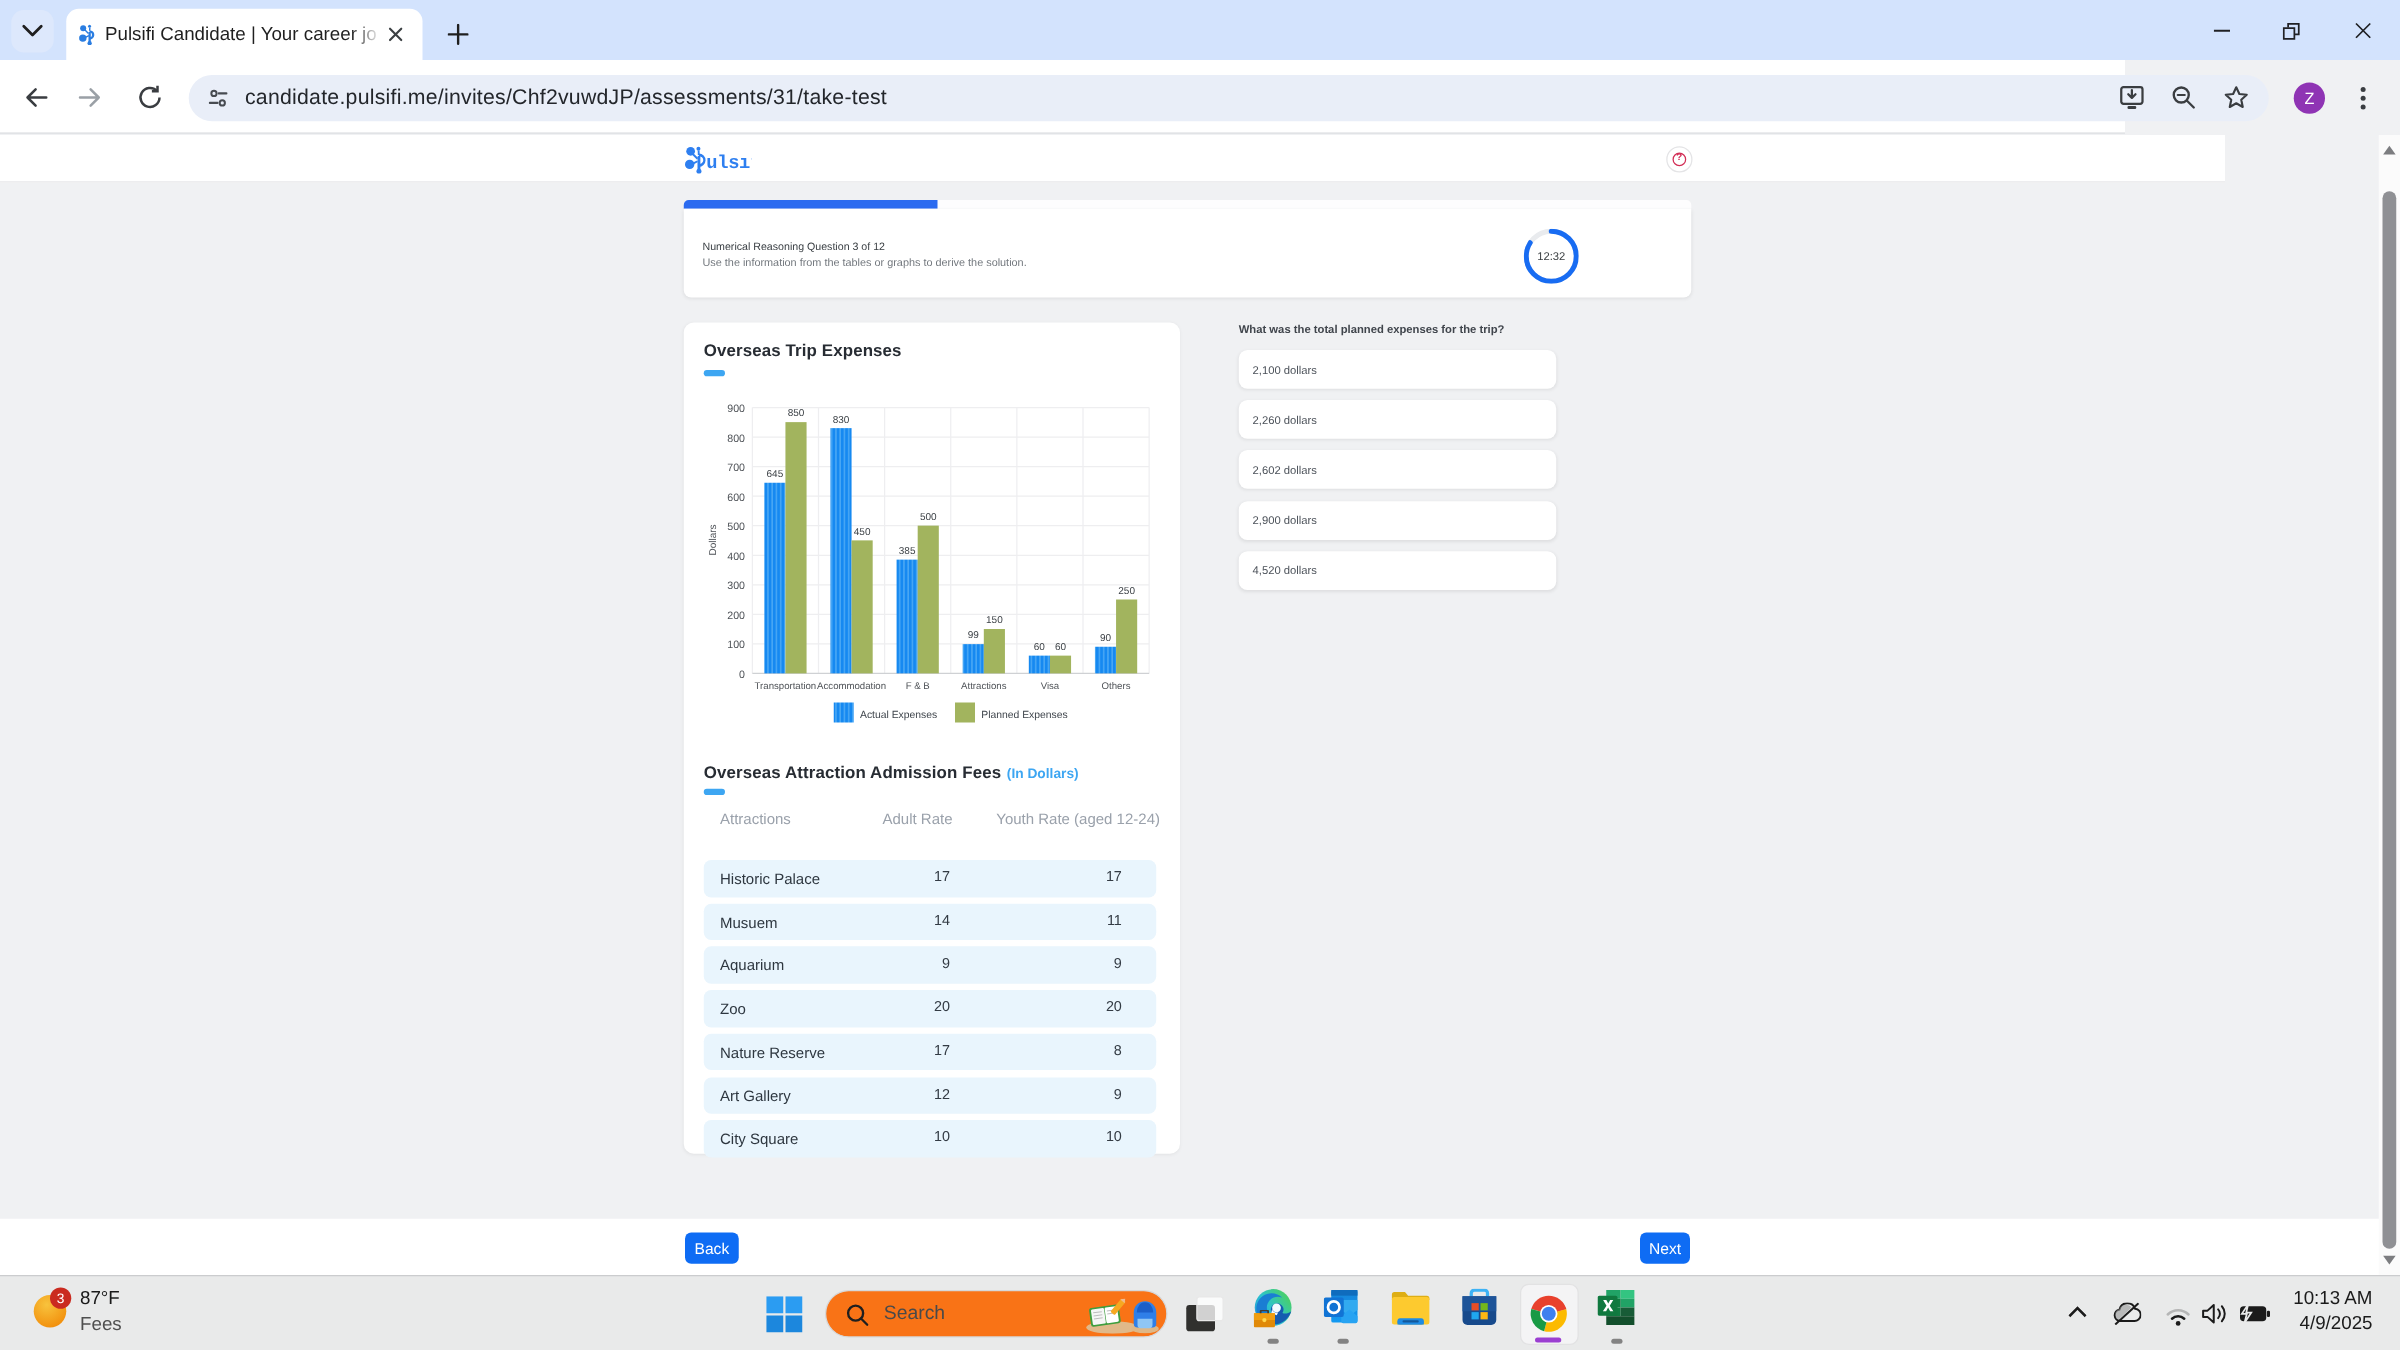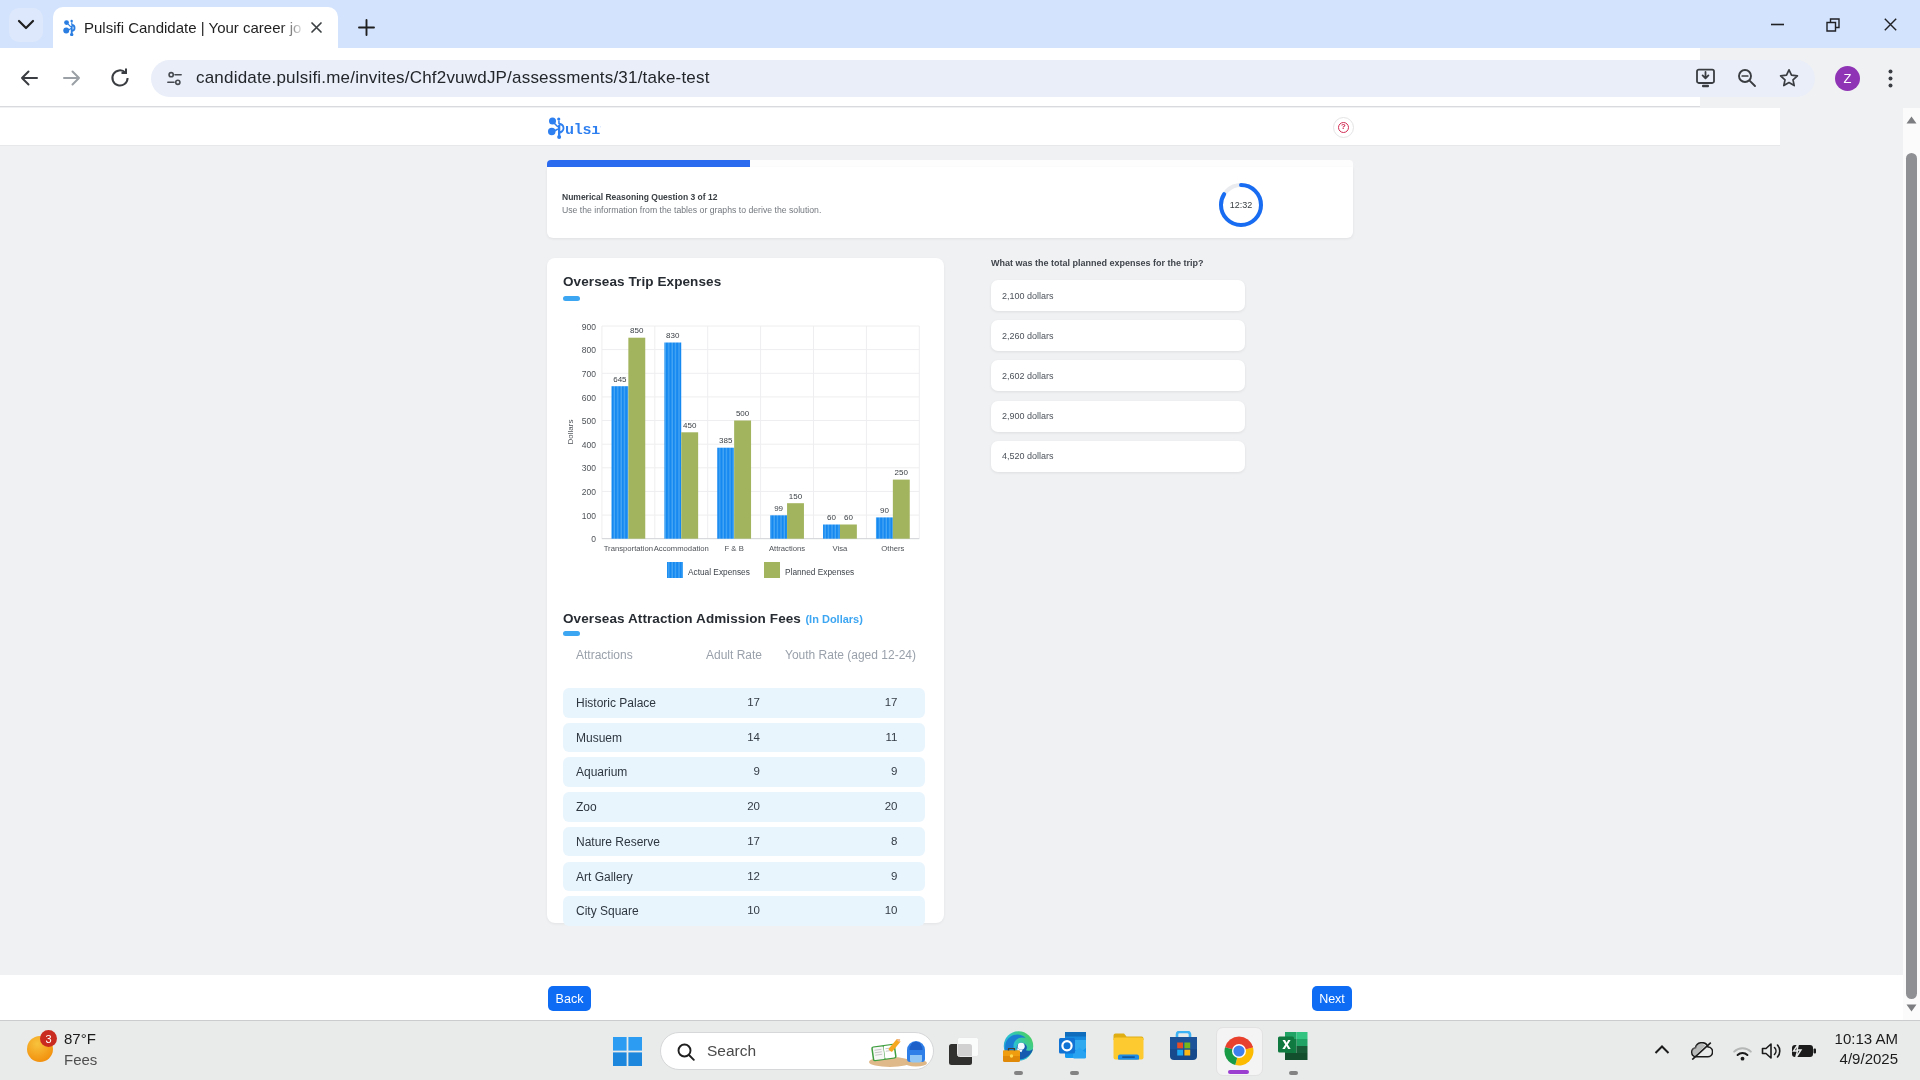--- a/index.html
+++ b/index.html
@@ -139,21 +139,21 @@
           </g>
         <text x="34" y="36" font-size="30" font-weight="bold" fill="#2e7ff0" letter-spacing="-0.5">ulsıfı</text>
       </svg>
       <div class="abs" style="left:1333px;top:9px;width:21px;height:21px;border-radius:50%;border:1px solid #e4e4e6;"></div>
       <div class="abs" style="left:1338px;top:14px;width:11px;height:11px;border-radius:50%;border:1.4px solid #d22d55;color:#d22d55;font-size:8px;font-weight:bold;text-align:center;line-height:8.5px;">?</div>
     </div>
     <div id="progress">
         <div id="progressfill"></div>
       </div>
     <div id="qcard">
-      <div class="abs" style="left:15px;top:24.5px;font-size:8.5px;font-weight:bold;color:#3b4045;text-align:center;">Numerical Reasoning Question 3 of 12</div>
+      <div class="abs" style="left:15px;top:24.5px;font-size:8.5px;font-weight:normal;color:#3b4045;text-align:center;">Numerical Reasoning Question 3 of 12</div>
       <div class="abs" style="left:15px;top:37.5px;font-size:8.7px;color:#73787e;">Use the information from the tables or graphs to derive the solution.</div>
       <svg class="abs" style="left:672px;top:16px" width="44" height="44" viewBox="0 0 44 44">
         <circle cx="22" cy="22" r="20" fill="none" stroke="#e9ebee" stroke-width="4"></circle>
         <circle cx="22" cy="22" r="20" fill="none" stroke="#186cf2" stroke-width="4" stroke-dasharray="105.03 20.63" stroke-dashoffset="0" transform="rotate(-90 22 22)" stroke-linecap="round"></circle>
         <text x="22" y="25" font-size="9" fill="#3c4043" text-anchor="middle">12:32</text>
       </svg>
     </div>
     <div id="chartcard">
       <div class="abs" style="left:16px;top:13.5px"><span class="cardtitle">Overseas Trip Expenses</span></div>
       <div class="bluedash" style="left:16px;top:37.5px"></div>
@@ -222,21 +222,21 @@
         </g>
         <rect x="120" y="254" width="16" height="16" fill="url(#stripe)"></rect>
         <text x="141" y="266.5" font-size="8.3" fill="#3f454c">Actual Expenses</text>
         <rect x="217" y="254" width="16" height="16" fill="#a2b45e"></rect>
         <text x="238" y="266.5" font-size="8.3" fill="#3f454c">Planned Expenses</text>
       </svg>
       <div class="abs" style="left:16px;top:350.5px"><span class="cardtitle">Overseas Attraction Admission Fees</span> <span style="font-size:11px;font-weight:bold;color:#3da6f2;">(In Dollars)</span></div>
       <div class="bluedash" style="left:16px;top:373px"></div>
       <div class="abs" style="left:29px;top:390px;font-size:12px;color:#9aa1ab;">Attractions</div>
       <div class="abs" style="left:0;top:390px;width:215px;text-align:right;font-size:12px;color:#9aa1ab;">Adult Rate</div>
-      <div class="abs" style="left:0;top:390px;width:369px;text-align:right;font-size:12px;color:#9aa1ab;">Youth Rate (aged 12-24)</div>
+      <div class="abs" style="left:12px;top:390px;width:369px;text-align:right;font-size:12px;color:#9aa1ab;">Youth Rate (aged 12-24)</div>
       <div class="trow" style="top:410px">
           <div class="tname">Historic Palace</div>
           <div class="tnum1">17</div>
           <div class="tnum2">17</div>
         </div>
       <div class="trow" style="top:444.7px">
           <div class="tname">Musuem</div>
           <div class="tnum1">14</div>
           <div class="tnum2">11</div>
         </div>
@@ -294,21 +294,21 @@
 
     <svg class="abs" style="left:613px;top:16px" width="29" height="29" viewBox="0 0 29 29">
       <g>
           <rect x="0" y="0" width="13.6" height="13.6" fill="#2b9cf2"></rect>
           <rect x="15.4" y="0" width="13.6" height="13.6" fill="#2b9cf2"></rect>
           <rect x="0" y="15.4" width="13.6" height="13.6" fill="#1c87dd"></rect>
           <rect x="15.4" y="15.4" width="13.6" height="13.6" fill="#1c87dd"></rect>
         </g>
     </svg>
 
-    <div class="abs" style="left:660px;top:11px;width:274px;height:38px;border-radius:19px;background:#ffffff;border:1px solid #d6d7d8;">
+    <div class="abs" style="left:660px;top:11px;width:274px;height:38px;border-radius:19px;background:#f97316;border:1px solid #d6d7d8;">
       <svg class="abs" style="left:16px;top:10px" width="18" height="18" viewBox="0 0 18 18">
           <circle cx="7.5" cy="7.5" r="6" fill="none" stroke="#1f1f1f" stroke-width="1.9"></circle>
           <path d="M12 12 L16.8 16.8" stroke="#1f1f1f" stroke-width="1.9" stroke-linecap="round"></path>
         </svg>
       <div class="abs" style="left:46px;top:9px;font-size:15.5px;color:#4a4a4a;">Search</div>
       <svg class="abs" style="left:207px;top:6px" width="60" height="28" viewBox="0 0 60 28">
         <ellipse cx="22" cy="23" rx="21" ry="5" fill="#e0b98a"></ellipse>
         <ellipse cx="48" cy="24" rx="11" ry="3.6" fill="#deb787"></ellipse>
         <g transform="rotate(-8 16 14)">
             <rect x="4" y="6" width="24" height="15" rx="2" fill="#3f9e3f"></rect>

